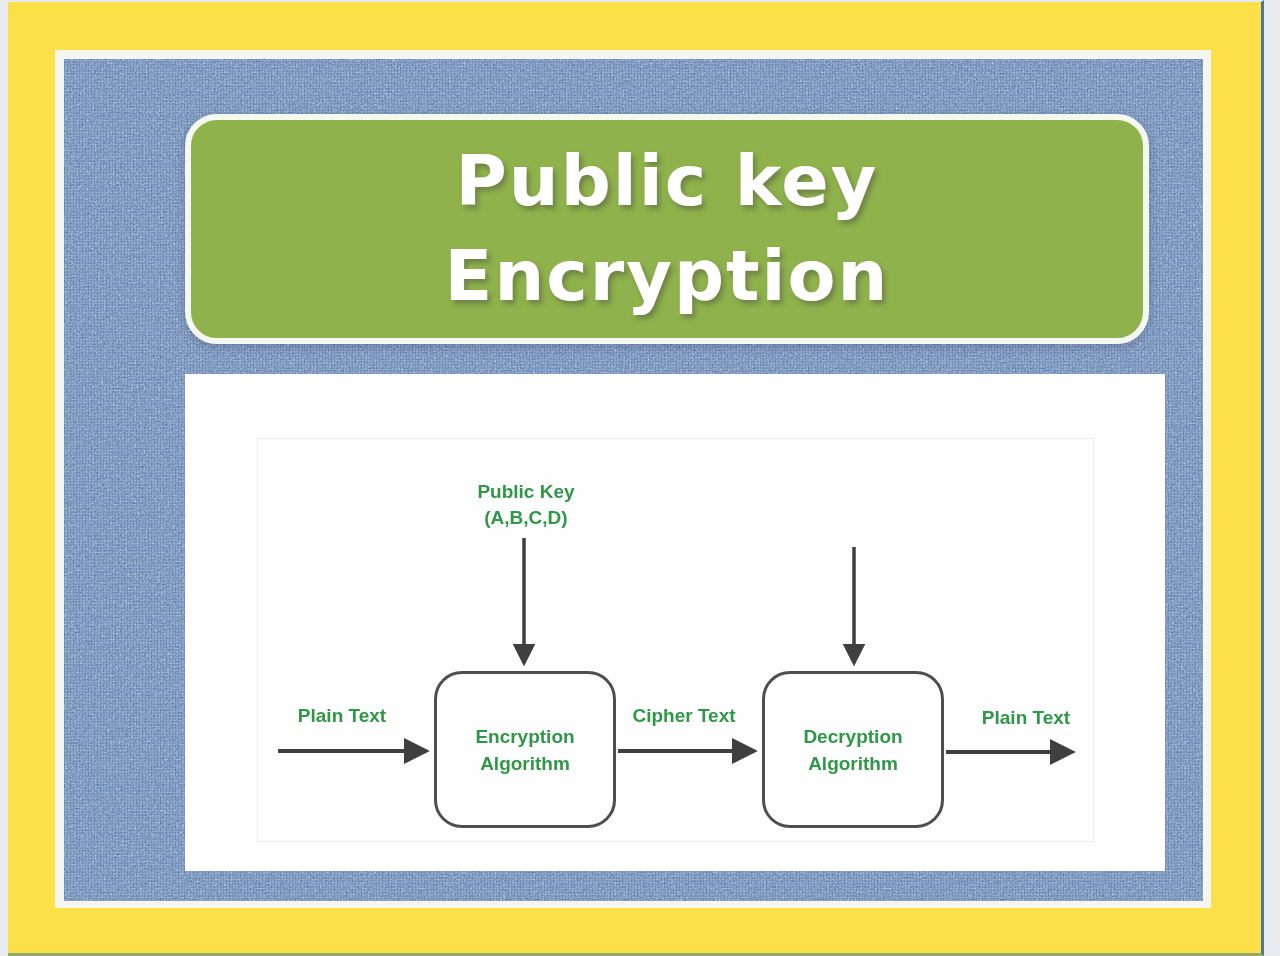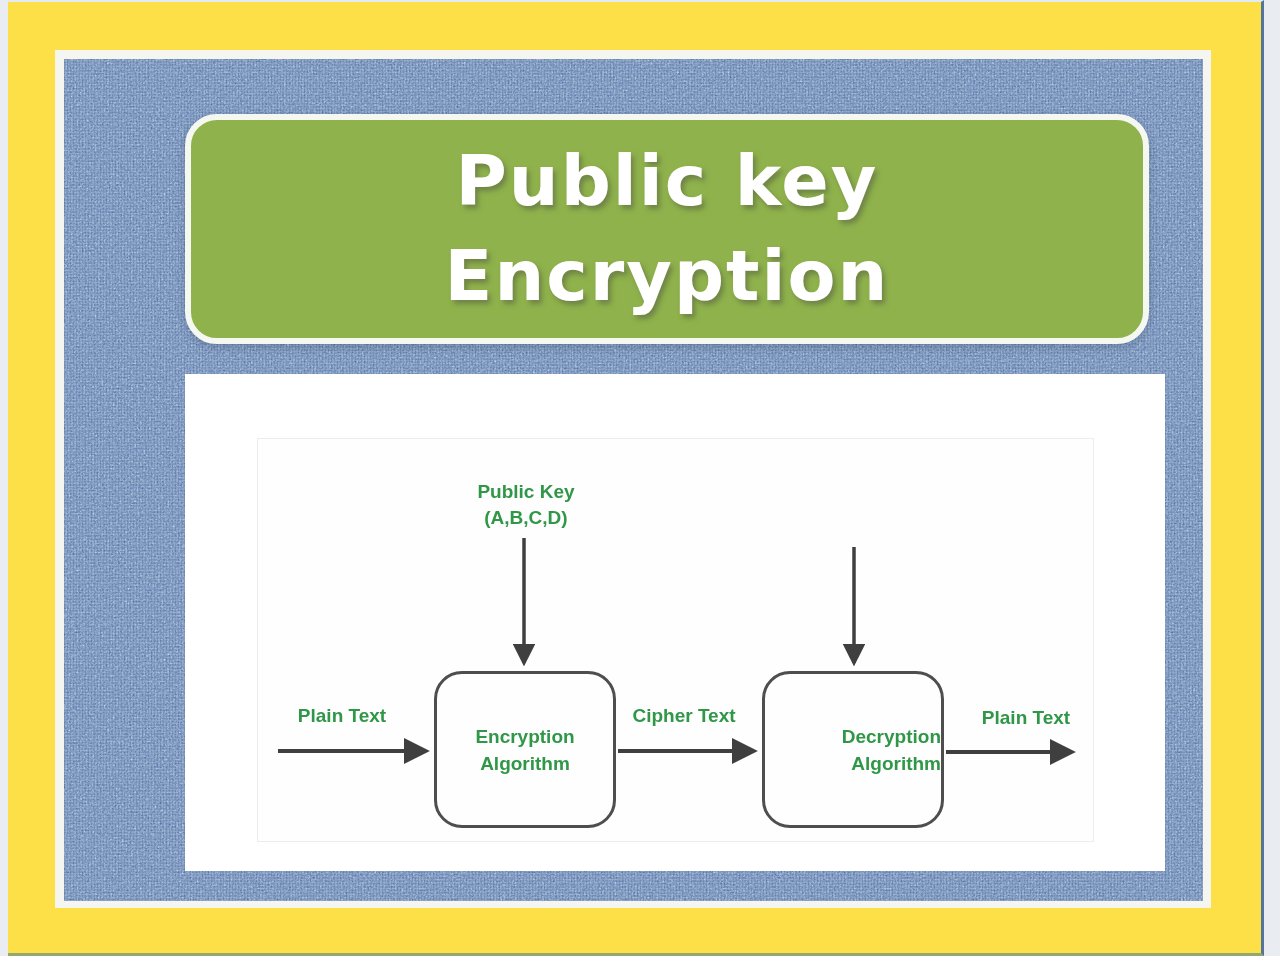--- a/index.html
+++ b/index.html
@@ -78,21 +78,21 @@
   .dbox{
     position:absolute;top:232px;width:182px;height:157px;
     background:#fefefe;
     border:3px solid #4e4e4e;
     border-radius:28px;
     box-sizing:border-box;
     display:flex;flex-direction:column;align-items:center;justify-content:center;
     color:#2f9747;font-weight:bold;font-size:19px;line-height:27px;text-align:center;
   }
   .dbox.enc{left:176px;}
-  .dbox.dec{left:504px;align-items:flex-end;}
+  .dbox.dec{left:504px;}
 </style>
 </head>
 <body>
 
 <div class="slide">
 
   <div class="mat-outline">
     <div class="mat">
       <svg class="denim-tex" width="1165" height="847" preserveAspectRatio="none" aria-hidden="true">
         <defs>

